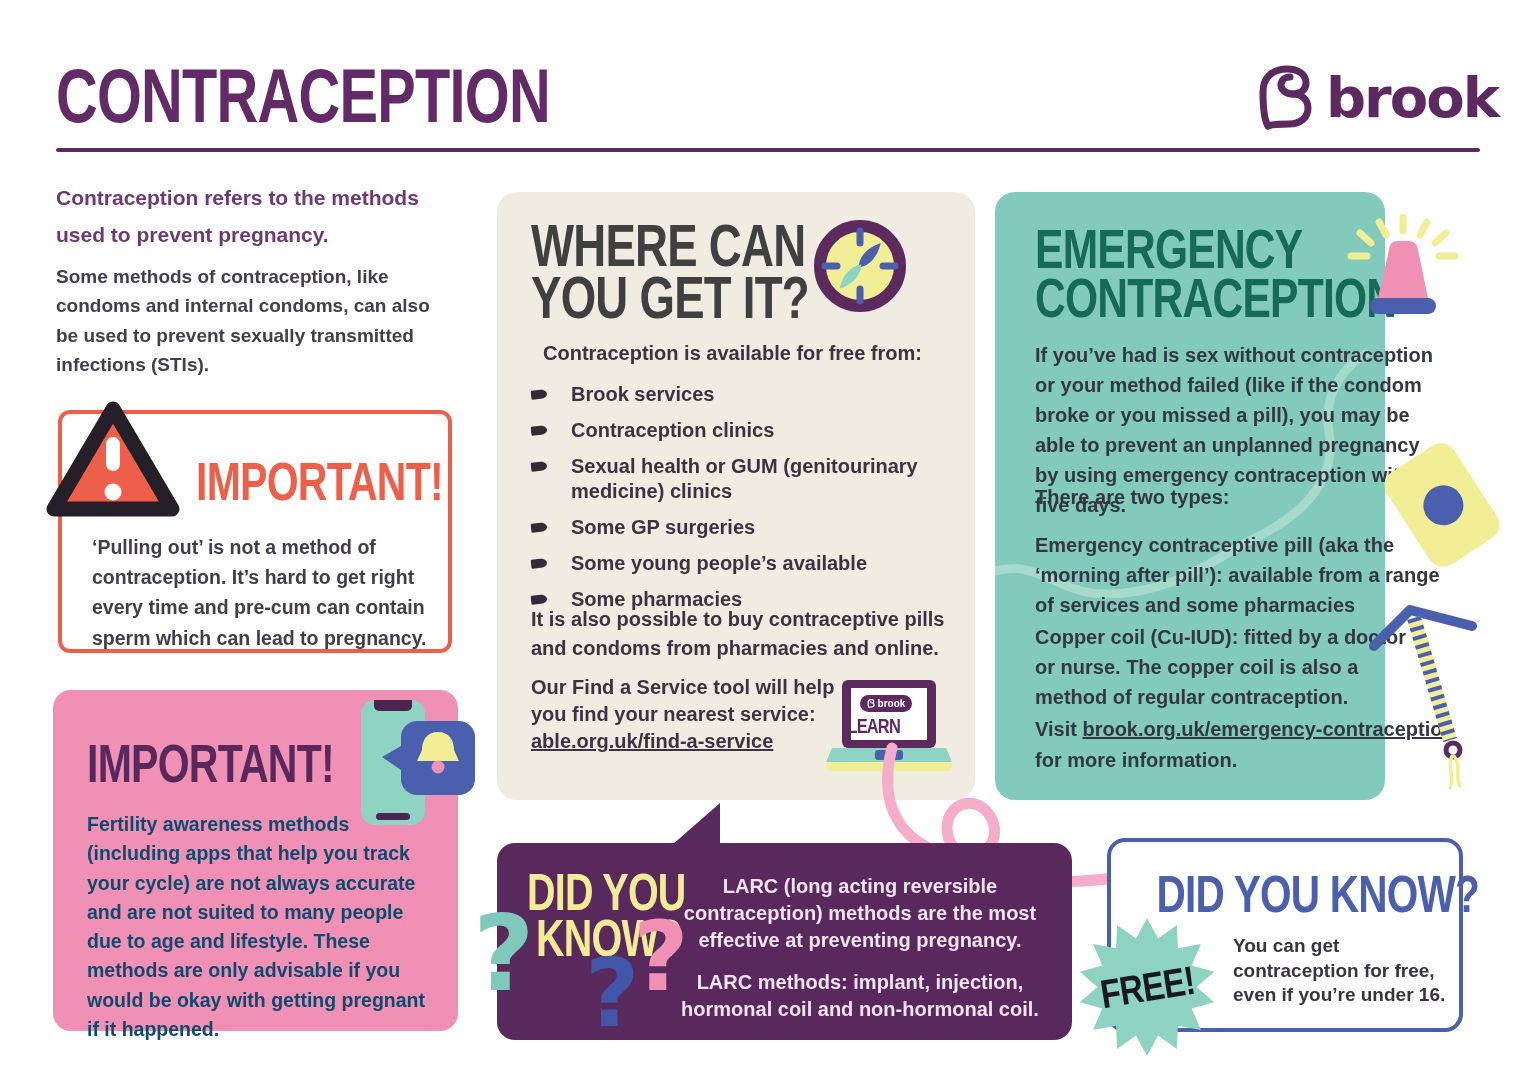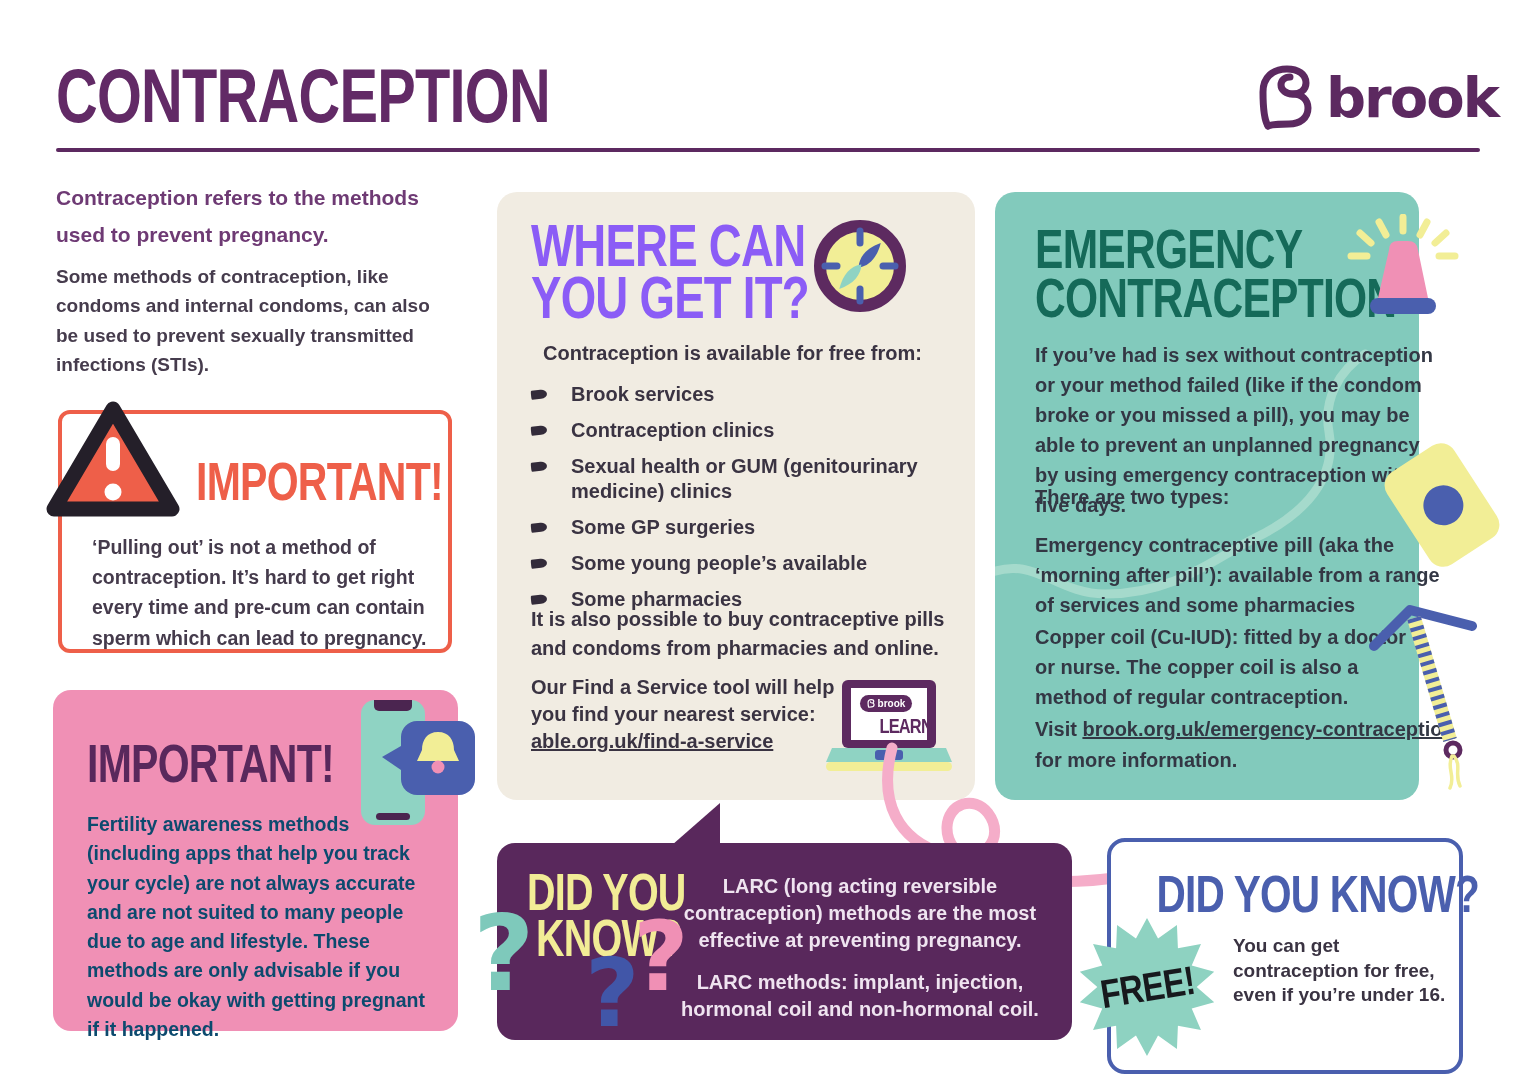--- a/index.html
+++ b/index.html
@@ -24,35 +24,35 @@
   .warn-body{left:30px;top:118px;width:340px;font-size:19.5px;line-height:1.55;font-weight:600;color:#453b4c;}
   .warn-tri{left:-20px;top:-18px;}
 
   .pink-box{left:53px;top:690px;width:405px;height:341px;background:#f090b5;border-radius:18px;}
   .pink-title{left:34px;top:42px;font-size:54px;color:#59285c;}
   .pink-body{left:34px;top:120px;width:352px;font-size:19.5px;line-height:1.5;font-weight:700;color:#0c4a6e;}
   .phone-icon{left:303px;top:4px;}
 
   
   .mid-box{left:497px;top:192px;width:478px;height:608px;background:#f1ece2;border-radius:20px;}
-  .mid-title{left:34px;top:28px;font-size:60px;line-height:52px;color:#8b5cf6;}
+  .mid-title{left:34px;top:28px;font-size:60px;line-height:52px;color:#404040;}
   .compass-icon{left:315px;top:26px;}
   .mid-intro{left:34px;top:150px;width:420px;font-size:20px;font-weight:600;color:#3a3342;margin-left:12px;}
   .mid-list{left:34px;top:190px;width:420px;list-style:none;margin:0;padding:0;}
   .mid-list li{display:flex;gap:24px;margin-bottom:11px;font-size:20px;font-weight:700;color:#3a3342;line-height:1.25;}
   .bullet{flex:0 0 16px;width:16px;height:9px;margin-top:8px;background:#332b3a;border-radius:1px 7px 7px 1px/3px 5px 5px 3px;transform:rotate(-6deg);}
   .mid-also{left:34px;top:413px;width:420px;font-size:20px;line-height:1.45;font-weight:600;color:#3a3342;}
   .mid-find{left:34px;top:482px;width:310px;font-size:20px;line-height:1.35;font-weight:600;color:#3a3342;}
   .link{color:inherit;font-weight:800;text-decoration:underline;}
   .laptop-icon{left:329px;top:488px;}
   .laptop-badge{left:363px;top:503px;width:52px;height:17px;background:#5d2a60;border-radius:9px;display:flex;align-items:center;justify-content:center;gap:3px;color:#fff;font-size:10px;font-weight:700;}
-  .laptop-learn{left:375px;top:522px;width:64px;text-align:center;font-size:21px;color:#5d2a60;}
-
-  
-  .em-box{left:995px;top:192px;width:390px;height:608px;background:#82cabc;border-radius:20px;padding-left:34px;}
+  .laptop-learn{left:343px;top:522px;width:64px;text-align:center;font-size:21px;color:#5d2a60;}
+
+  
+  .em-box{left:995px;top:192px;width:390px;height:608px;background:#82cabc;border-radius:20px;}
   .em-title{left:40px;top:32px;font-size:56px;line-height:49px;color:#156a59;}
   .siren-icon{left:348px;top:22px;}
   .em-body{left:40px;top:148px;width:408px;font-size:20px;line-height:1.5;font-weight:600;color:#333744;}
   .em-types{left:40px;top:294px;font-size:20px;font-weight:600;color:#333744;}
   .em-pill{left:40px;top:338px;width:412px;font-size:20px;line-height:1.5;font-weight:600;color:#333744;}
   .em-coil{left:40px;top:430px;width:390px;font-size:20px;line-height:1.5;font-weight:600;color:#333744;}
   .em-visit{left:40px;top:522px;width:420px;font-size:20px;line-height:1.55;font-weight:600;color:#333744;}
   .bold{font-weight:800;}
   .card-icon{left:407px;top:258px;width:80px;height:110px;background:#f2ee96;border-radius:16px;transform:rotate(-33deg);}
   .card-dot{left:21px;top:36px;width:40px;height:40px;border-radius:50%;background:#4a5fae;}
@@ -63,21 +63,21 @@
   .bubble-tail{left:175px;top:-40px;width:0;height:0;border-left:48px solid transparent;border-bottom:42px solid #59285c;}
   .bubble-title{left:30px;top:26px;font-size:52px;line-height:46px;color:#f2ec96;}
   .bubble-body{left:182px;top:30px;width:362px;font-size:20px;line-height:1.35;font-weight:600;color:#efe4f0;}
   .bubble-body p{margin:0 0 15px 0;}
   .qmark{font-family:"DejaVu Sans",sans-serif;font-weight:800;line-height:1;}
   .q-teal{left:-24px;top:58px;font-size:106px;color:#7ec9bb;}
   .q-blue{left:88px;top:104px;font-size:94px;color:#4156a8;}
   .q-pink{left:136px;top:66px;font-size:96px;color:#f090b5;}
 
   
-  .know-box{left:1107px;top:838px;width:356px;height:236px;background:#ffffff;border:4px solid #4a5fae;border-radius:18px;box-sizing:border-box;}
+  .know-box{left:1107px;top:838px;width:356px;height:194px;background:#ffffff;border:4px solid #4a5fae;border-radius:18px;box-sizing:border-box;}
   .know-title{left:0;top:22px;width:100%;text-align:center;font-size:52px;color:#4a5fae;}
   .know-body{left:122px;top:92px;width:218px;font-size:19px;line-height:1.3;font-weight:700;color:#3a3342;}
   .free-badge{left:1078px;top:918px;width:138px;height:138px;}
   .free-text{left:1078px;top:918px;width:138px;height:138px;display:flex;align-items:center;justify-content:center;transform:rotate(-9deg);}
   .free-text span{font-size:40px;color:#17191d;transform:scaleX(0.82);font-weight:900;letter-spacing:-1px;}
 
   svg{display:block;}
 </style>
 </head>
 <body>

